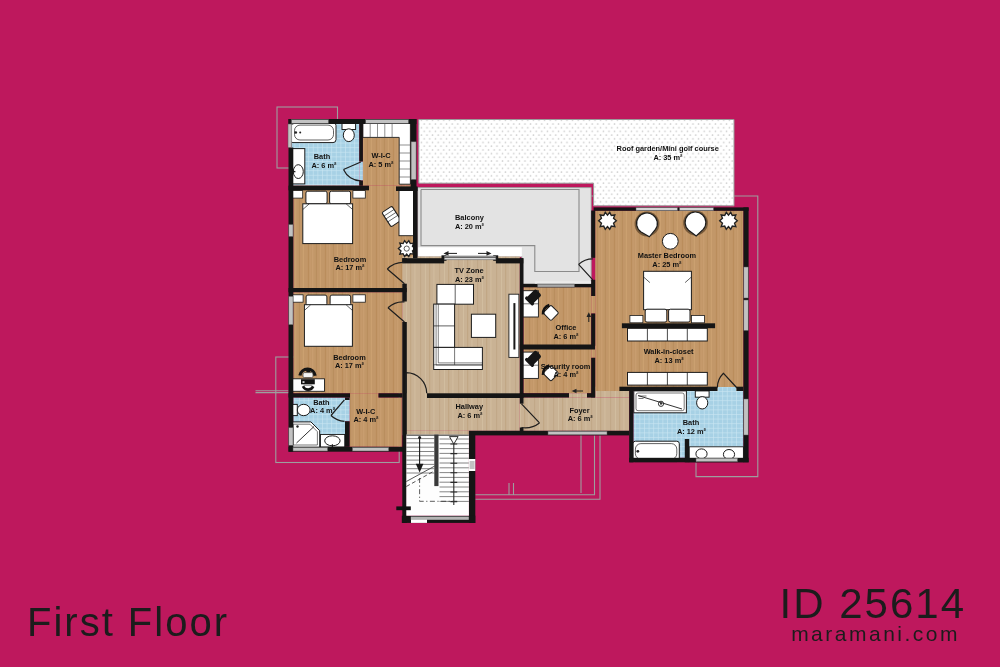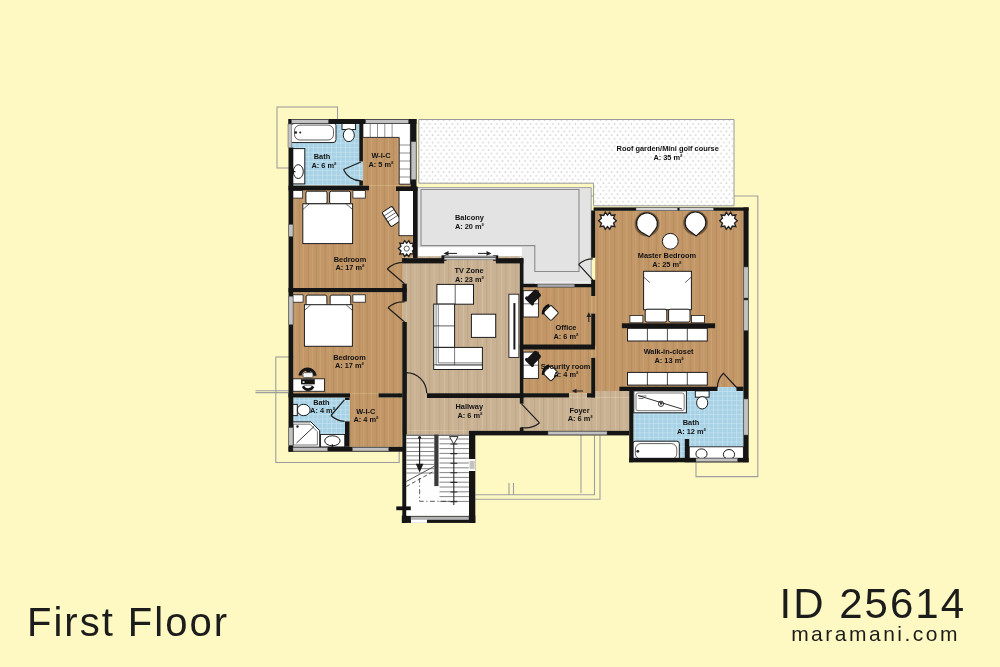--- a/index.html
+++ b/index.html
@@ -1,16 +1,16 @@
 <!DOCTYPE html>
 <html><head>
 <meta charset="utf-8">
 <style>
 html,body{margin:0;padding:0;background:#fff;}
-#page{position:relative;width:1000px;height:667px;background:#fef9c3;overflow:hidden;font-family:"Liberation Sans",sans-serif;}
+#page{position:relative;width:1000px;height:667px;background:#be185d;overflow:hidden;font-family:"Liberation Sans",sans-serif;}
 svg{display:block}
 .lbl{font-family:"Liberation Sans",sans-serif;font-weight:bold;font-size:7.4px;fill:#111;text-anchor:middle}
 </style>
 </head>
 <body>
 
 <div id="page">
 <svg width="1000" height="667" viewBox="0 0 1000 667">
 <defs>
 <pattern id="wA" width="17" height="40" patternUnits="userSpaceOnUse">

